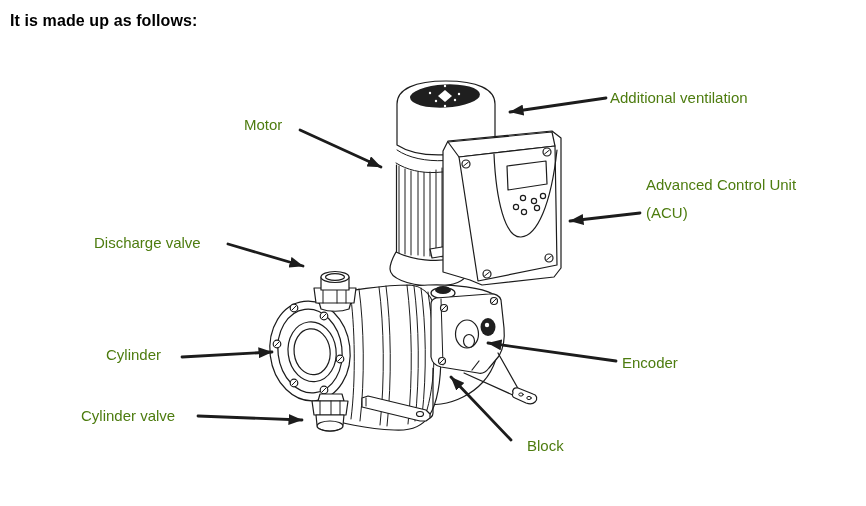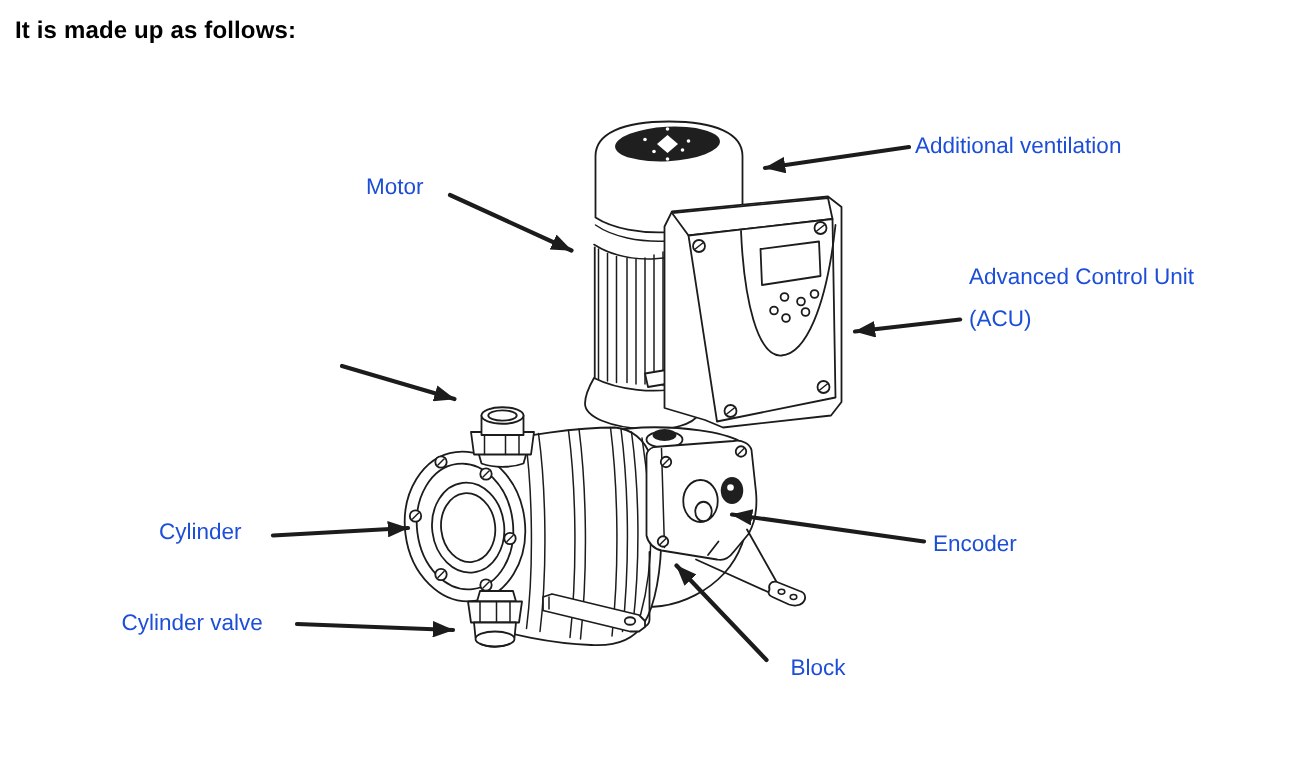--- a/index.html
+++ b/index.html
@@ -1,20 +1,20 @@
 <!DOCTYPE html>
 <html><head>
 <meta charset="utf-8">
 <style>
   html,body{margin:0;padding:0;background:#fff;}
   #page{position:relative;width:866px;height:452px;background:#fff;overflow:hidden;
         font-family:"Liberation Sans",sans-serif;color:#000;}
   #title{position:absolute;left:10px;top:12px;font-size:16px;font-weight:bold;
          letter-spacing:.1px;white-space:nowrap;}
-  .label{position:absolute;font-size:15px;color:#1d4ed8;white-space:nowrap;line-height:18px;}
+  .label{position:absolute;font-size:15px;color:#4d7c0f;white-space:nowrap;line-height:18px;}
   #label-acu div{line-height:28px;}
   #art{position:absolute;left:0;top:0;}
   
   #art path,#art line,#art ellipse,#art circle,#art polygon{
       fill:none;stroke:#1c1c1c;stroke-width:1.2;stroke-linecap:round;stroke-linejoin:round;}
   #art .wf{fill:#ffffff;}
   #art .dk{fill:#1f1f1f;stroke:none;}
   #art .wd{fill:#ffffff;stroke:none;}
   #art .thin{stroke-width:1;}
   #art .arrow{stroke-width:2.8;marker-end:url(#ah);}
@@ -218,17 +218,18 @@
       <line class="arrow" x1="511" y1="440" x2="451" y2="377"></line>
     </g>
   </svg>
 
   <div class="label" style="left:244px;top:116px;">Motor</div>
   <div class="label" style="left:610px;top:89px;">Additional ventilation</div>
   <div class="label" id="label-acu" style="left:646px;top:171px;">
     <div>Advanced Control Unit</div>
     <div>(ACU)</div>
   </div>
+  <div class="label" style="left:94px;top:234px;">Discharge valve</div>
   <div class="label" style="left:106px;top:346px;">Cylinder</div>
   <div class="label" style="left:81px;top:407px;">Cylinder valve</div>
   <div class="label" style="left:622px;top:354px;">Encoder</div>
   <div class="label" style="left:527px;top:437px;">Block</div>
 </div>
 
 </body></html>

